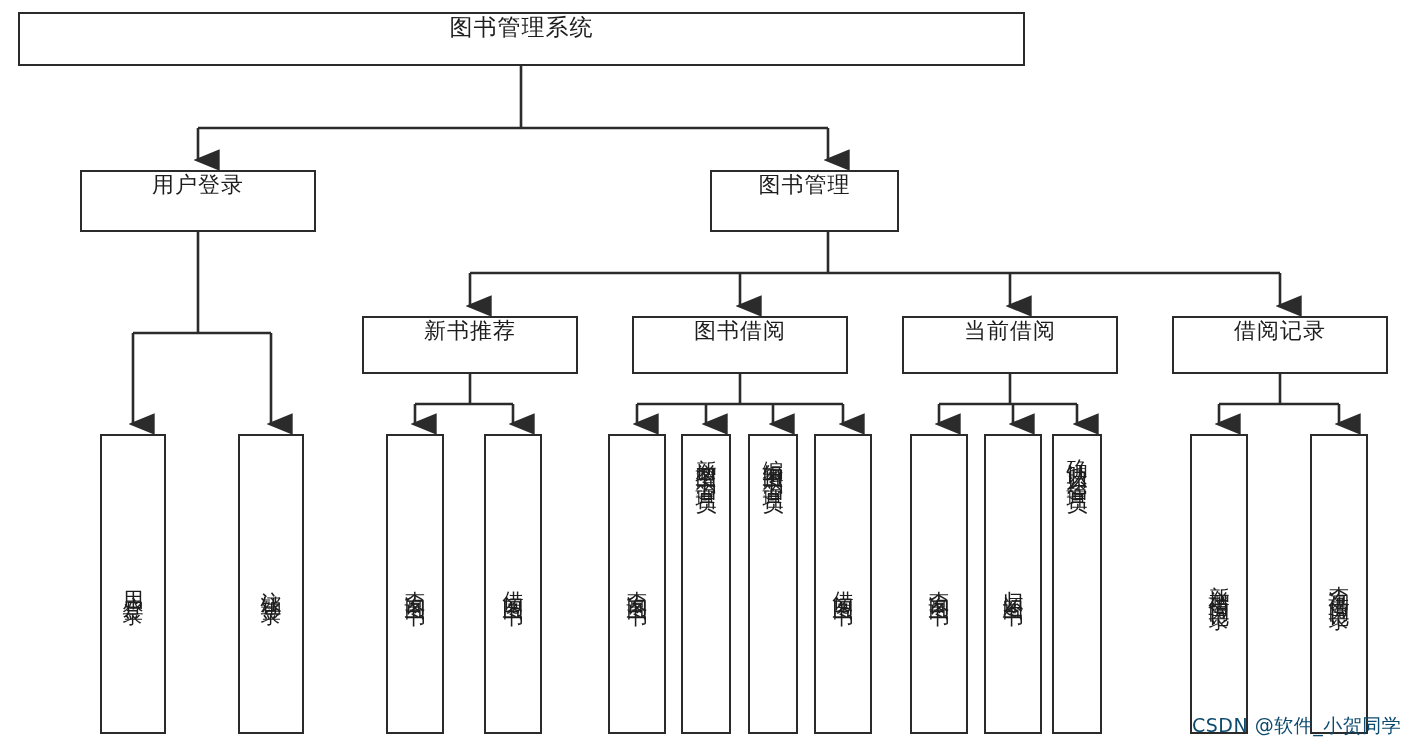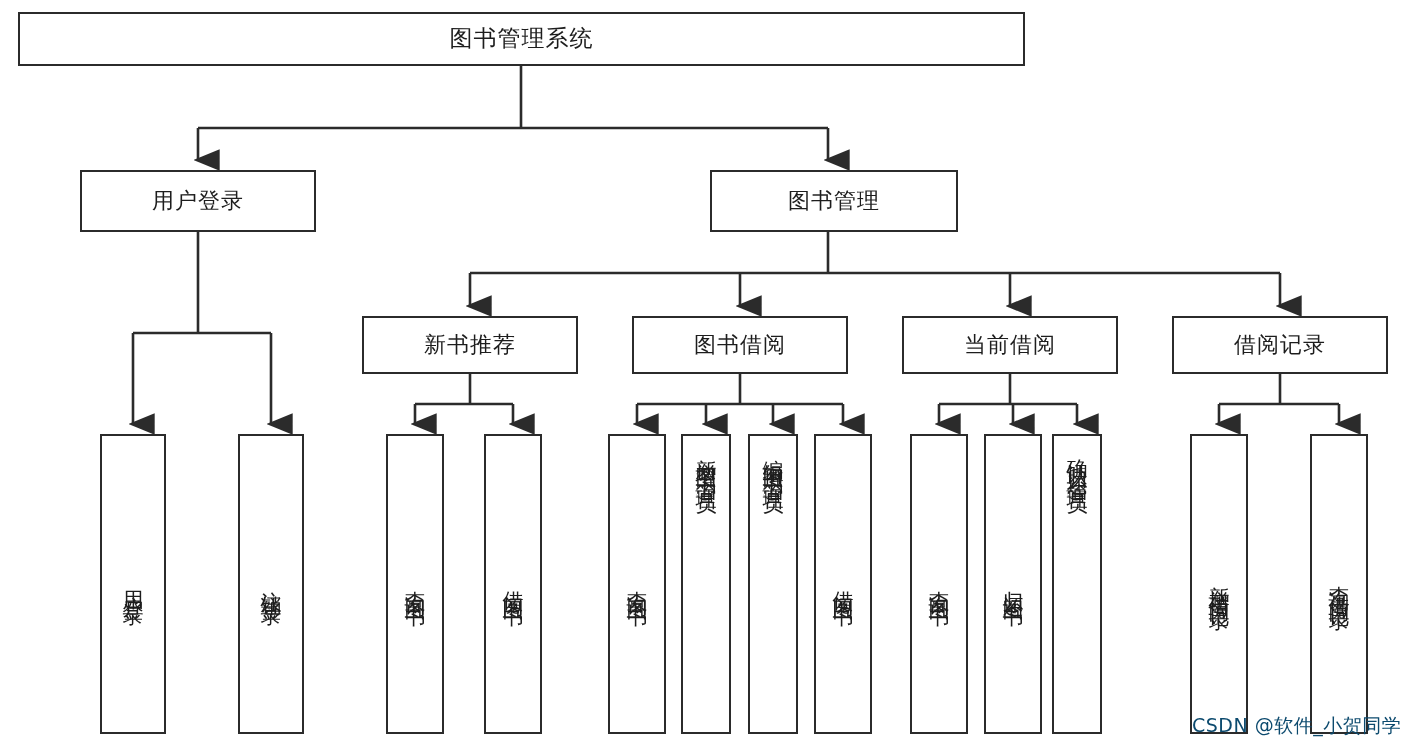--- a/index.html
+++ b/index.html
@@ -24,21 +24,21 @@
     width: 1405px;
     height: 747px;
     pointer-events: none;
   }
   .node {
     position: absolute;
     box-sizing: border-box;
     background: #ffffff;
     border: 2.5px solid #2b2b2b;
     display: flex;
-    align-items: center;
+    align-items: flex-start;
     justify-content: center;
     color: #1d1d1d;
   }
   .node.horiz {
     font-size: 22px;
     letter-spacing: 1px;
     line-height: 1.2;
   }
   .node.root {
     font-size: 23px;
@@ -126,21 +126,21 @@
     </g>
   </svg>
 
   <div class="node horiz root" id="n-root" style="left: 18px; top: 12px; width: 1007px; height: 54px;">
     <span>图书管理系统</span>
   </div>
 
   <div class="node horiz" id="n-l2-0" style="left: 80px; top: 170px; width: 236px; height: 62px;">
     <span>用户登录</span>
   </div>
-  <div class="node horiz" id="n-l2-1" style="left: 710px; top: 170px; width: 248px; height: 62px;">
+  <div class="node horiz" id="n-l2-1" style="left: 710px; top: 170px; width: 189px; height: 62px;">
     <span>图书管理</span>
   </div>
 
   <div class="node horiz" id="n-l3-1" style="left: 632px; top: 316px; width: 216px; height: 58px;">
     <span>图书借阅</span>
   </div>
   <div class="node horiz" id="n-l3-0" style="left: 362px; top: 316px; width: 216px; height: 58px;">
     <span>新书推荐</span>
   </div>
   <div class="node horiz" id="n-l3-3" style="left: 1172px; top: 316px; width: 216px; height: 58px;">

